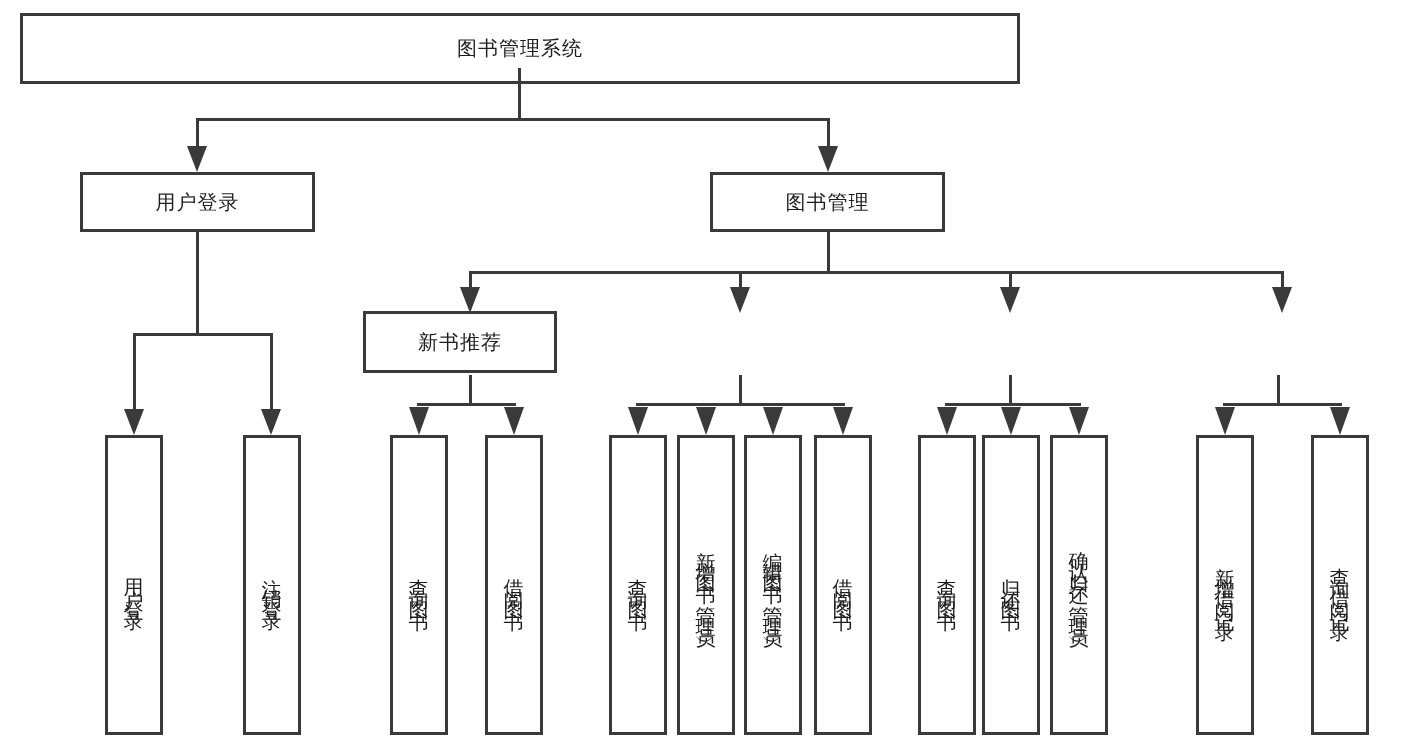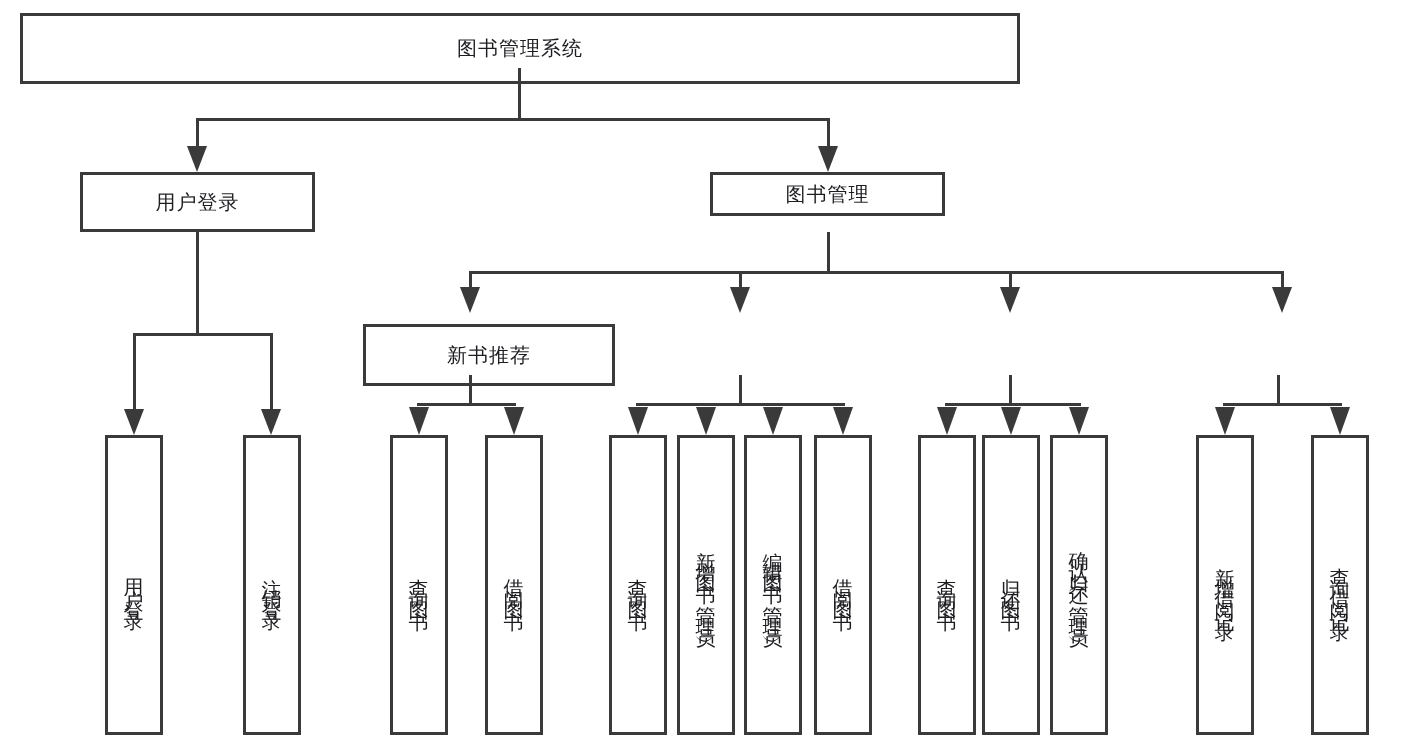--- a/index.html
+++ b/index.html
@@ -69,21 +69,21 @@
   <div class="vline" style="left:518px;top:68px;height:52px"></div>
   <div class="hline" style="left:196px;top:118px;width:634px"></div>
   <div class="vline" style="left:196px;top:119px;height:30px"></div>
   <div class="arrow" style="left:187px;top:146px"></div>
   <div class="vline" style="left:827px;top:119px;height:30px"></div>
   <div class="arrow" style="left:818px;top:146px"></div>
 
   <div class="box hbox" style="left:80px;top:172px;width:235px;height:60px">
     <span>用户登录</span>
   </div>
-  <div class="box hbox" style="left:710px;top:172px;width:235px;height:44px">
+  <div class="box hbox" style="left:710px;top:172px;width:235px;height:60px">
     <span>图书管理</span>
   </div>
 
   <div class="vline" style="left:196px;top:232px;height:103px"></div>
   <div class="hline" style="left:133px;top:333px;width:140px"></div>
   <div class="vline" style="left:133px;top:335px;height:76px"></div>
   <div class="arrow" style="left:124px;top:409px"></div>
   <div class="vline" style="left:270px;top:335px;height:76px"></div>
   <div class="arrow" style="left:261px;top:409px"></div>
 
@@ -91,21 +91,21 @@
   <div class="hline" style="left:469px;top:271px;width:815px"></div>
   <div class="vline" style="left:469px;top:272px;height:17px"></div>
   <div class="arrow" style="left:460px;top:287px"></div>
   <div class="vline" style="left:739px;top:272px;height:17px"></div>
   <div class="arrow" style="left:730px;top:287px"></div>
   <div class="vline" style="left:1009px;top:272px;height:17px"></div>
   <div class="arrow" style="left:1000px;top:287px"></div>
   <div class="vline" style="left:1281px;top:272px;height:17px"></div>
   <div class="arrow" style="left:1272px;top:287px"></div>
 
-  <div class="box hbox" style="left:363px;top:324px;width:252px;height:62px">
+  <div class="box hbox" style="left:363px;top:311px;width:194px;height:62px">
     <span>新书推荐</span>
   </div>
 
   <div class="vline" style="left:469px;top:375px;height:31px"></div>
   <div class="hline" style="left:417px;top:403px;width:99px"></div>
   <div class="arrow tall" style="left:409px;top:407px"></div>
   <div class="arrow tall" style="left:504px;top:407px"></div>
 
   <div class="vline" style="left:739px;top:375px;height:31px"></div>
   <div class="hline" style="left:636px;top:403px;width:209px"></div>

